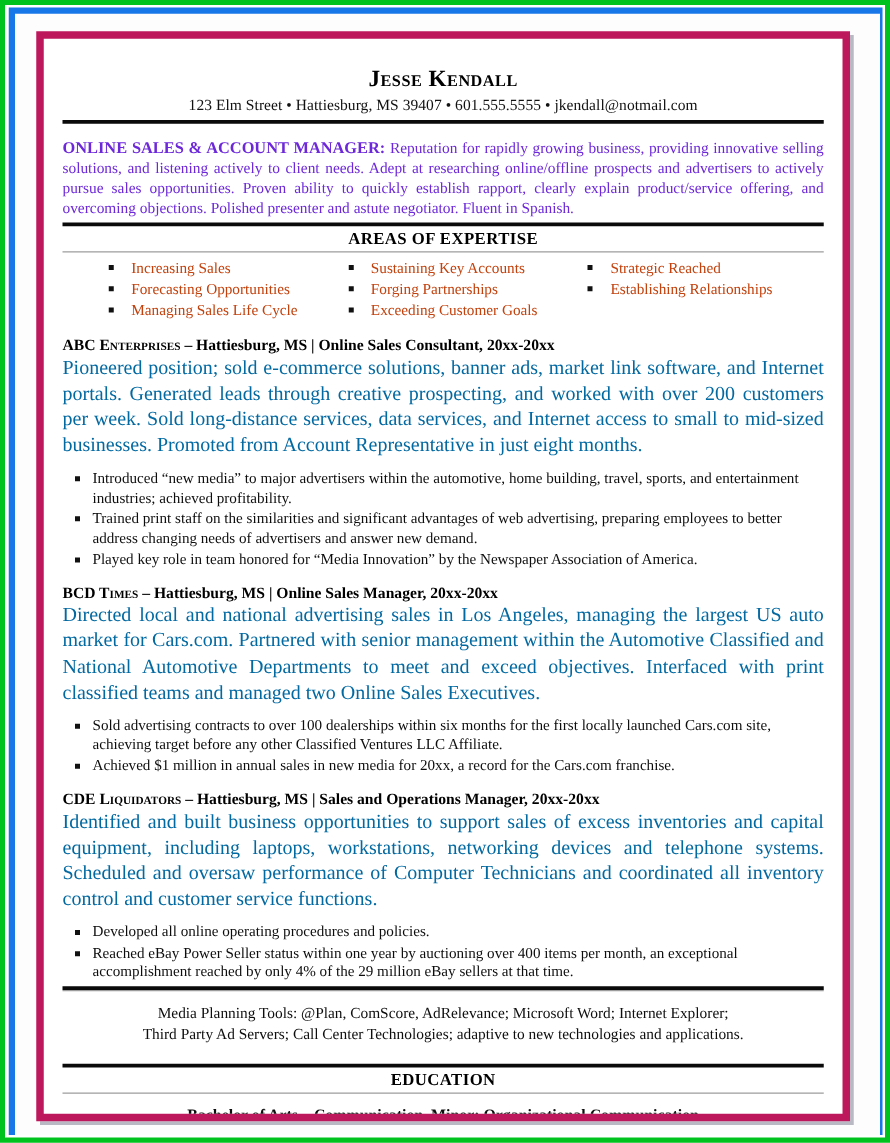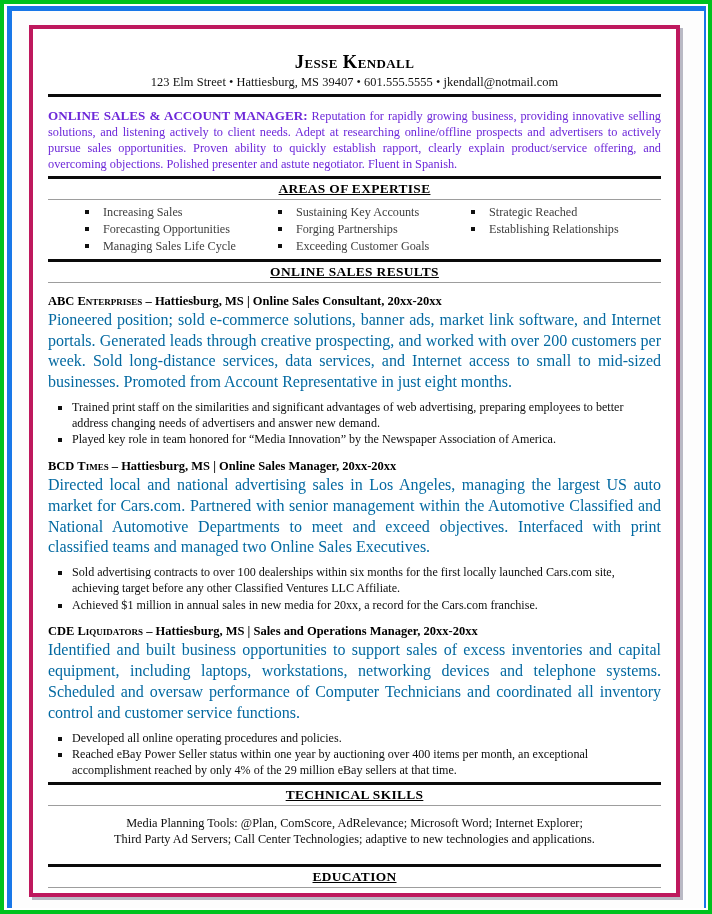--- a/index.html
+++ b/index.html
@@ -42,21 +42,21 @@
     position: absolute;
     left: 32px; top: 28px;
     width: 651px; height: 872px;
     background: #b9b9c4;
   }
   .page {
     position: absolute;
     left: 29px; top: 25px;
     width: 651px; height: 872px;
     background: #ffffff;
-    border: 4px solid #be185d;
+    border: 6px solid #be185d;
     box-sizing: border-box;
     overflow: hidden;
   }
   .page-inner {
     padding: 16px 15px 10px 15px;
   }
 
   
   .name {
     text-align: center;
@@ -93,21 +93,20 @@
     color: #6d28d9;
     margin: 11px 0 0 0;
   }
   .summary b {
     font-weight: bold;
     font-size: 13.1px;
   }
 
   
   .section-band {
-    text-decoration: underline;
   }
   .section-band .title {
     text-align: center;
     font-weight: bold;
     font-size: 13.4px;
     letter-spacing: 0.35px;
     color: #000;
     padding: 2px 0 2px 0;
   }
 
@@ -115,21 +114,21 @@
   .expertise {
     display: grid;
     grid-template-columns: 1fr 1fr 1fr;
     margin: 4px 0 0 0;
     padding-left: 34px;
     box-sizing: border-box;
   }
   .exp-item {
     font-size: 12.2px;
     line-height: 1.42;
-    color: #404040;
+    color: #c2410c;
     position: relative;
     padding-left: 21px;
     font-family: Liberation Serif, serif;
   }
   .exp-item::before {
     content: "";
     position: absolute;
     left: 3px;
     top: 6px;
     width: 4px;
@@ -222,30 +221,26 @@
       <div class="exp-item">Increasing Sales</div>
       <div class="exp-item">Sustaining Key Accounts</div>
       <div class="exp-item">Strategic Reached</div>
       <div class="exp-item">Forecasting Opportunities</div>
       <div class="exp-item">Forging Partnerships</div>
       <div class="exp-item">Establishing Relationships</div>
       <div class="exp-item">Managing Sales Life Cycle</div>
       <div class="exp-item">Exceeding Customer Goals</div>
     </div>
 
-    <div class="section-band">
-      <div class="rule-thick"></div>
-      <div class="title">ONLINE SALES RESULTS</div>
-      <div class="rule-thin"></div>
-    </div>
 
     <div class="job">
       <div class="job-title"><span class="sc">ABC Enterprises</span><span> – Hattiesburg, MS | Online Sales Consultant, 20xx-20xx</span></div>
       <div class="job-desc">Pioneered position; sold e-commerce solutions, banner ads, market link software, and Internet portals. Generated leads through creative prospecting, and worked with over 200 customers per week. Sold long-distance services, data services, and Internet access to small to mid-sized businesses. Promoted from Account Representative in just eight months.</div>
       <ul class="job-bullets">
+        <li>Introduced “new media” to major advertisers within the automotive, home building, travel, sports, and entertainment industries; achieved profitability.</li>
         <li>Trained print staff on the similarities and significant advantages of web advertising, preparing employees to better address changing needs of advertisers and answer new demand.</li>
         <li>Played key role in team honored for “Media Innovation” by the Newspaper Association of America.</li>
       </ul>
     </div>
 
     <div class="job">
       <div class="job-title"><span class="sc">BCD Times</span><span> – Hattiesburg, MS | Online Sales Manager, 20xx-20xx</span></div>
       <div class="job-desc">Directed local and national advertising sales in Los Angeles, managing the largest US auto market for Cars.com. Partnered with senior management within the Automotive Classified and National Automotive Departments to meet and exceed objectives. Interfaced with print classified teams and managed two Online Sales Executives.</div>
       <ul class="job-bullets">
         <li>Sold advertising contracts to over 100 dealerships within six months for the first locally launched Cars.com site, achieving target before any other Classified Ventures LLC Affiliate.</li>
@@ -257,21 +252,20 @@
       <div class="job-title"><span class="sc">CDE Liquidators</span><span> – Hattiesburg, MS | Sales and Operations Manager, 20xx-20xx</span></div>
       <div class="job-desc">Identified and built business opportunities to support sales of excess inventories and capital equipment, including laptops, workstations, networking devices and telephone systems. Scheduled and oversaw performance of Computer Technicians and coordinated all inventory control and customer service functions.</div>
       <ul class="job-bullets">
         <li>Developed all online operating procedures and policies.</li>
         <li>Reached eBay Power Seller status within one year by auctioning over 400 items per month, an exceptional accomplishment reached by only 4% of the 29 million eBay sellers at that time.</li>
       </ul>
     </div>
 
     <div class="section-band">
       <div class="rule-thick"></div>
-      <div class="title">TECHNICAL SKILLS</div>
       <div class="rule-thin"></div>
     </div>
 
     <div class="center-block">
       <div>Media Planning Tools: @Plan, ComScore, AdRelevance; Microsoft Word; Internet Explorer;</div>
       <div>Third Party Ad Servers; Call Center Technologies; adaptive to new technologies and applications.</div>
     </div>
 
     <div class="spacer-md"></div>
 

